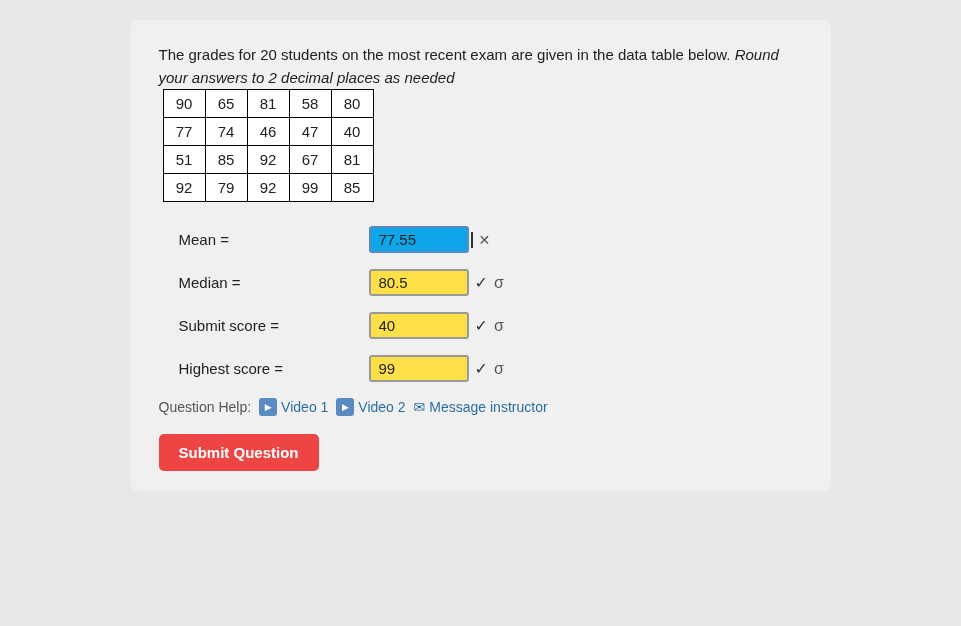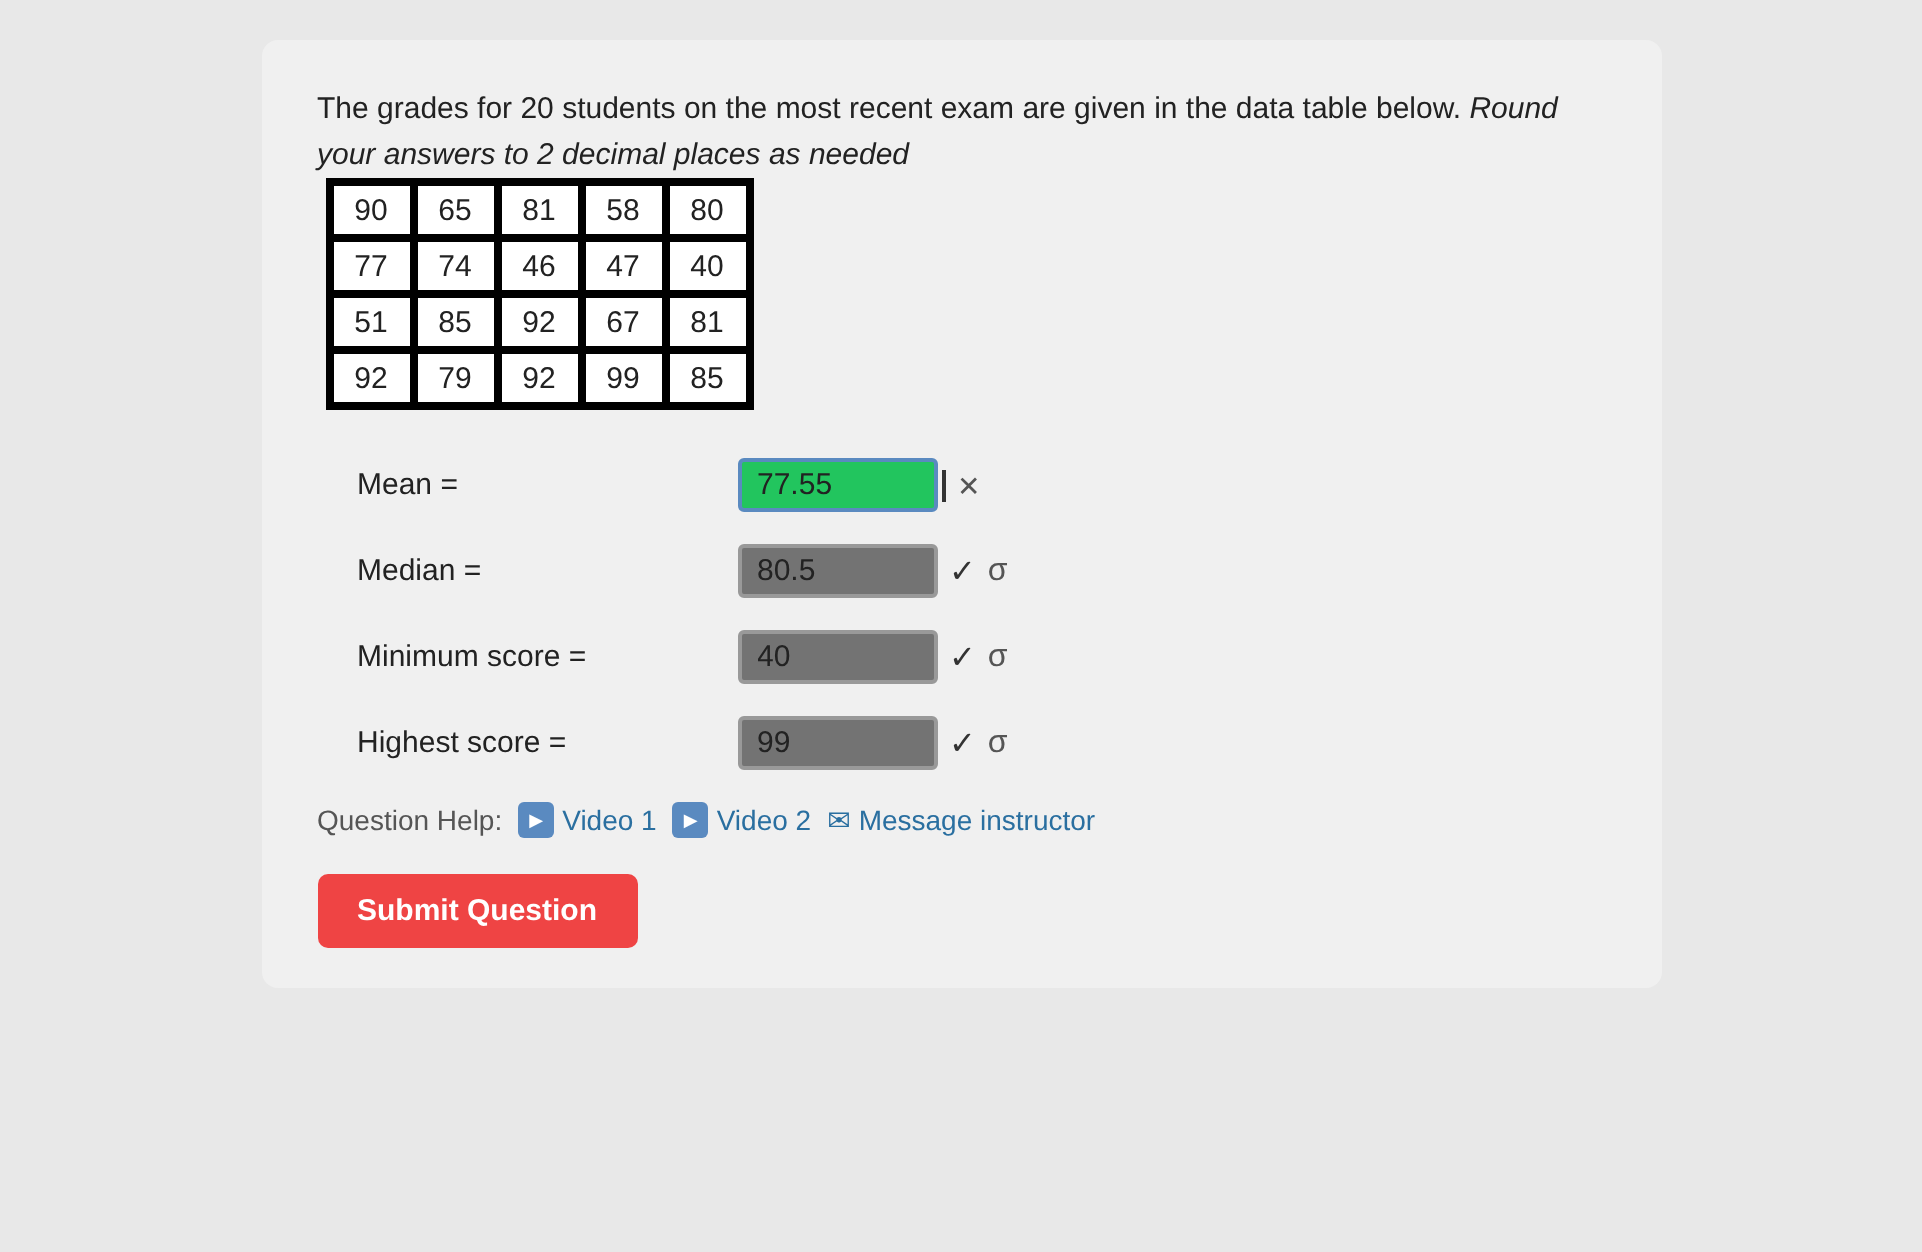--- a/index.html
+++ b/index.html
@@ -33,21 +33,21 @@
       font-style: italic;
     }
 
     .data-table {
       border-collapse: collapse;
       margin-bottom: 24px;
       margin-left: 4px;
     }
 
     .data-table td {
-      border: 4px solid #000000;
+      border: 1px solid #000000;
       width: 42px;
       height: 28px;
       text-align: center;
       font-size: 15px;
       color: #222;
       background: #fff;
       padding: 2px 4px;
     }
 
     .stat-row {
@@ -63,27 +63,27 @@
       font-size: 15px;
       margin-left: 20px;
     }
 
     .stat-input {
       border: 2px solid #999;
       border-radius: 3px;
       padding: 3px 8px;
       font-size: 15px;
       color: #222;
-      background: #737373;
+      background: #fde047;
       width: 100px;
       outline: none;
     }
 
     .stat-input.highlighted {
-      background: #22c55e;
+      background: #0ea5e9;
       border-color: #5a8ac0;
     }
 
     .icon-btn {
       display: inline-flex;
       align-items: center;
       justify-content: center;
       margin-left: 6px;
       cursor: pointer;
       font-size: 14px;
@@ -239,21 +239,21 @@
     <span class="check-mark">✓</span>
     <button class="icon-btn">
       <span class="sigma-icon">σ</span>
     </button>
   </div>
 
   
 
   
   <div class="stat-row">
-    <span class="stat-label">Minimum score =</span>
+    <span class="stat-label">Submit score =</span>
     <input class="stat-input" type="text" value="40" style="">
     <span class="check-mark">✓</span>
     <button class="icon-btn">
       <span class="sigma-icon">σ</span>
     </button>
   </div>
 
   
   <div class="stat-row">
     <span class="stat-label">Highest score =</span>

